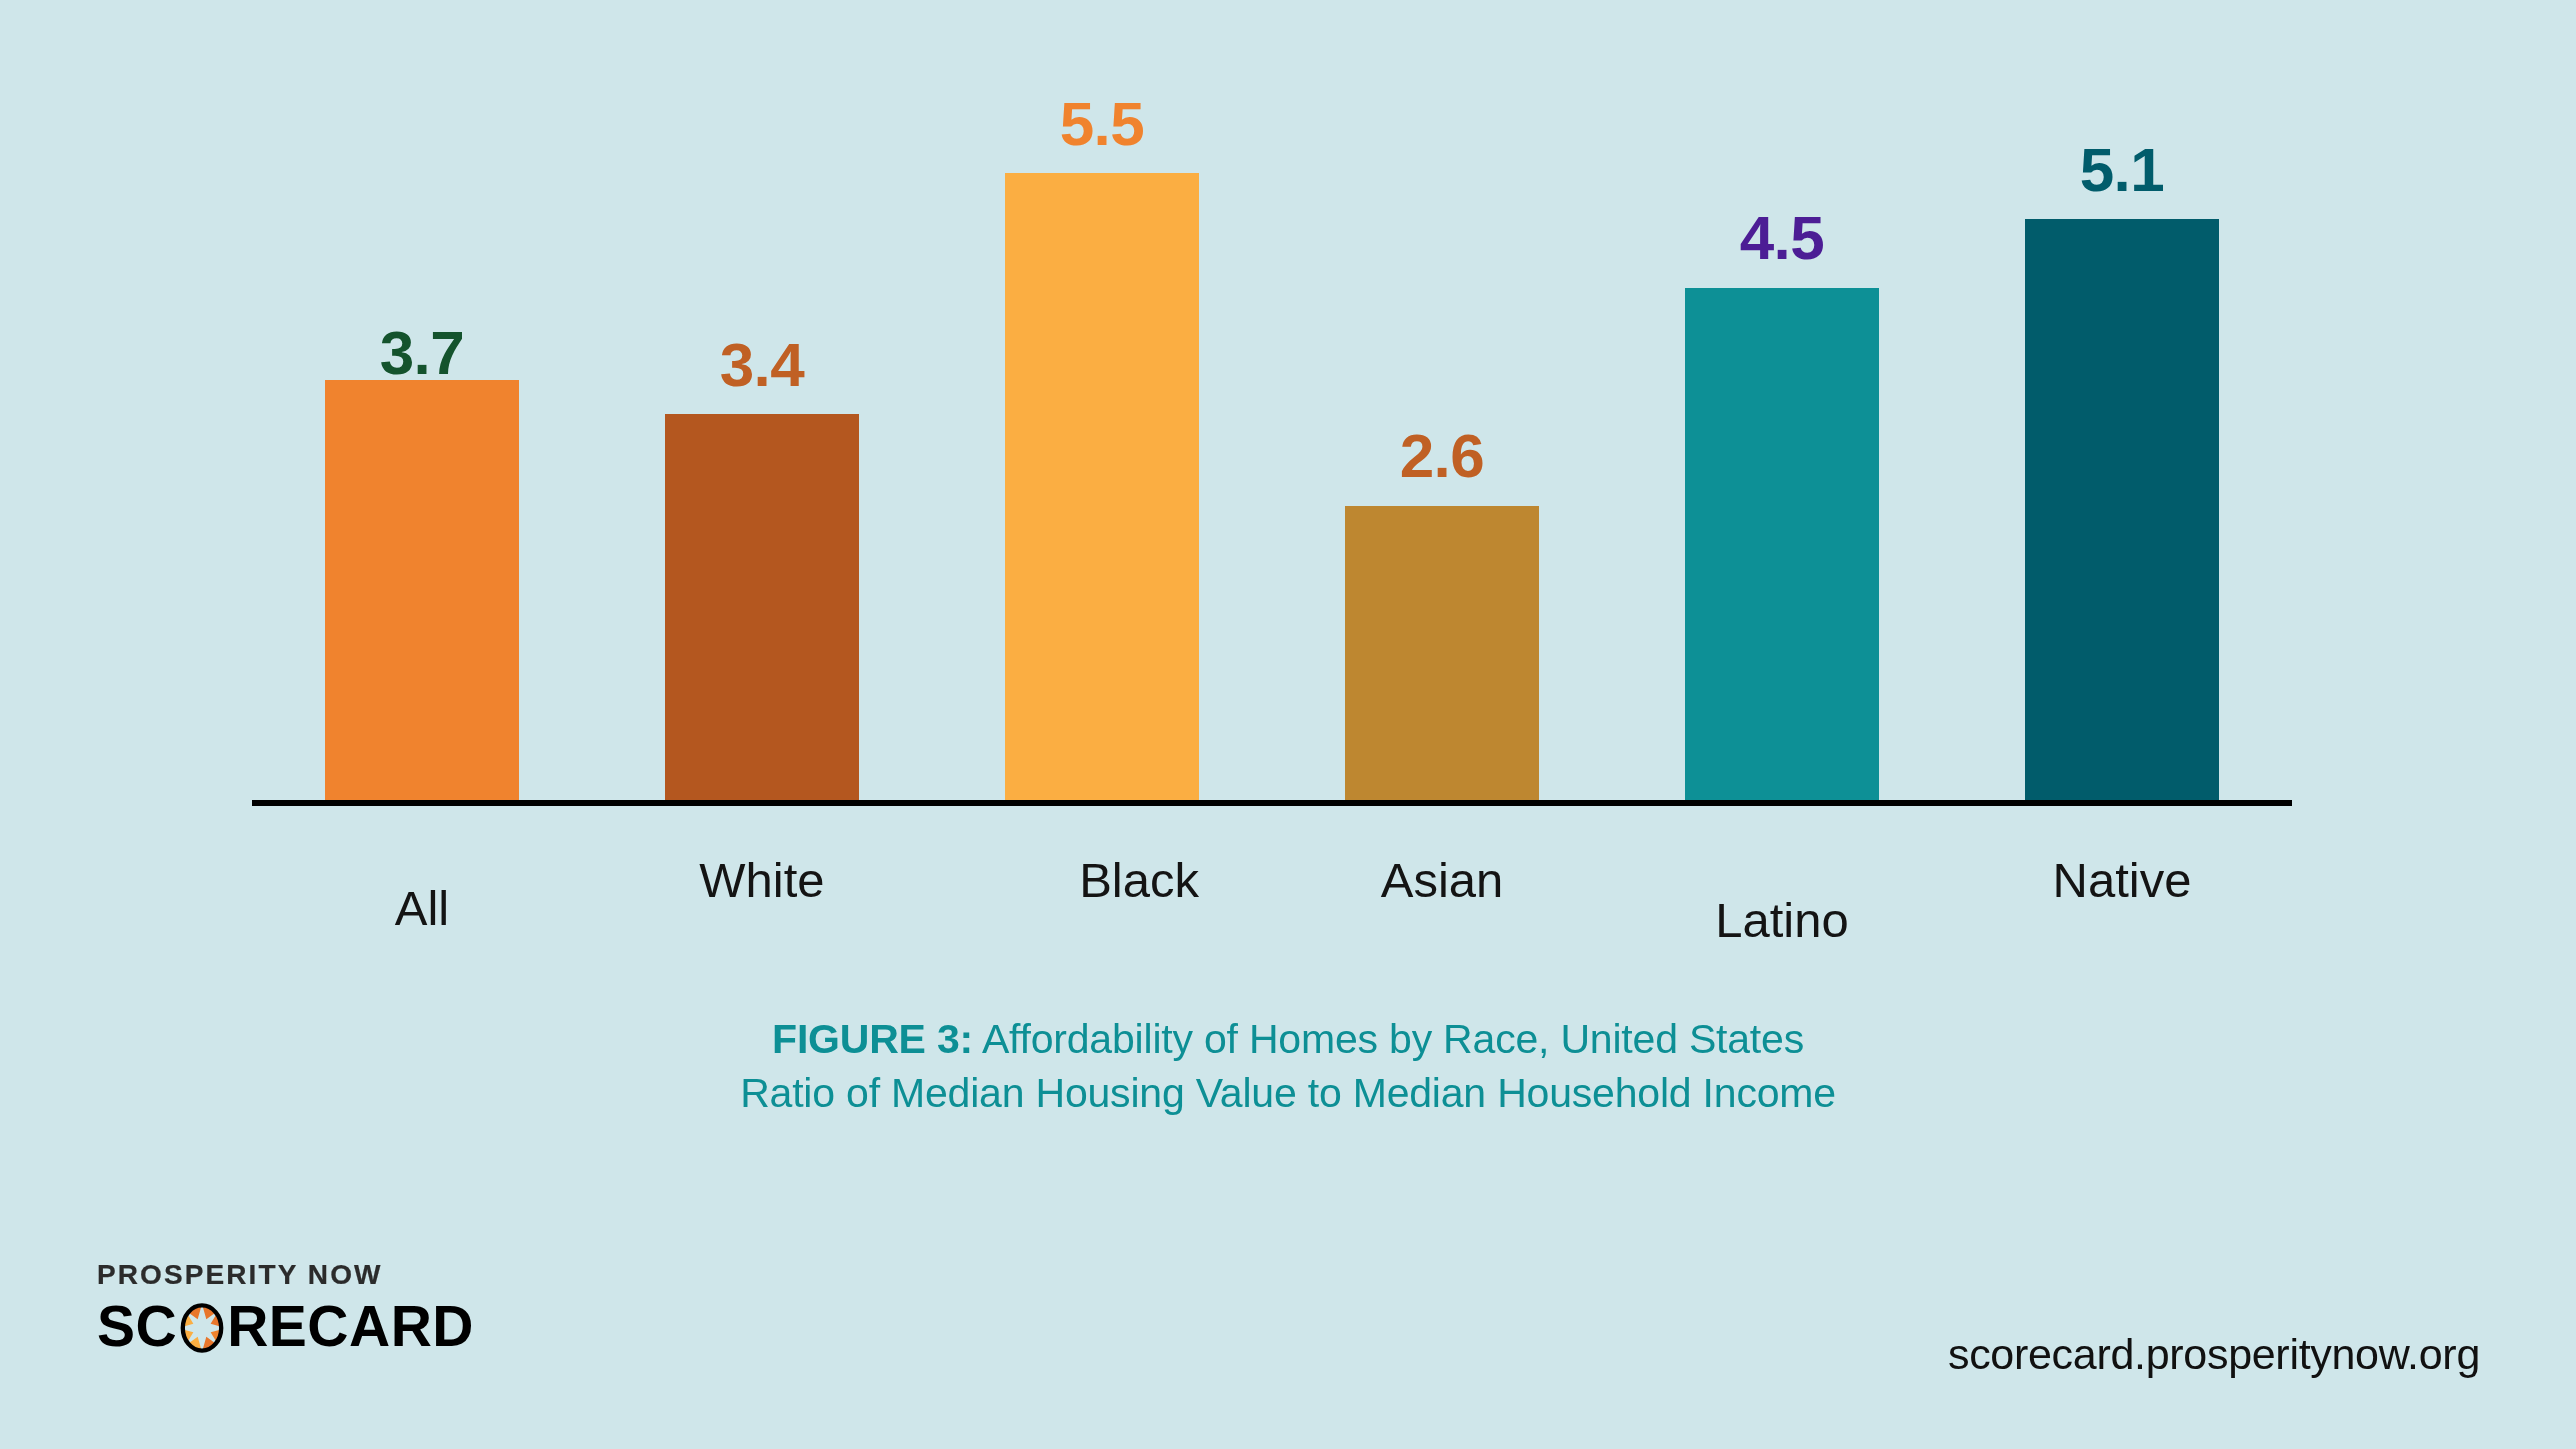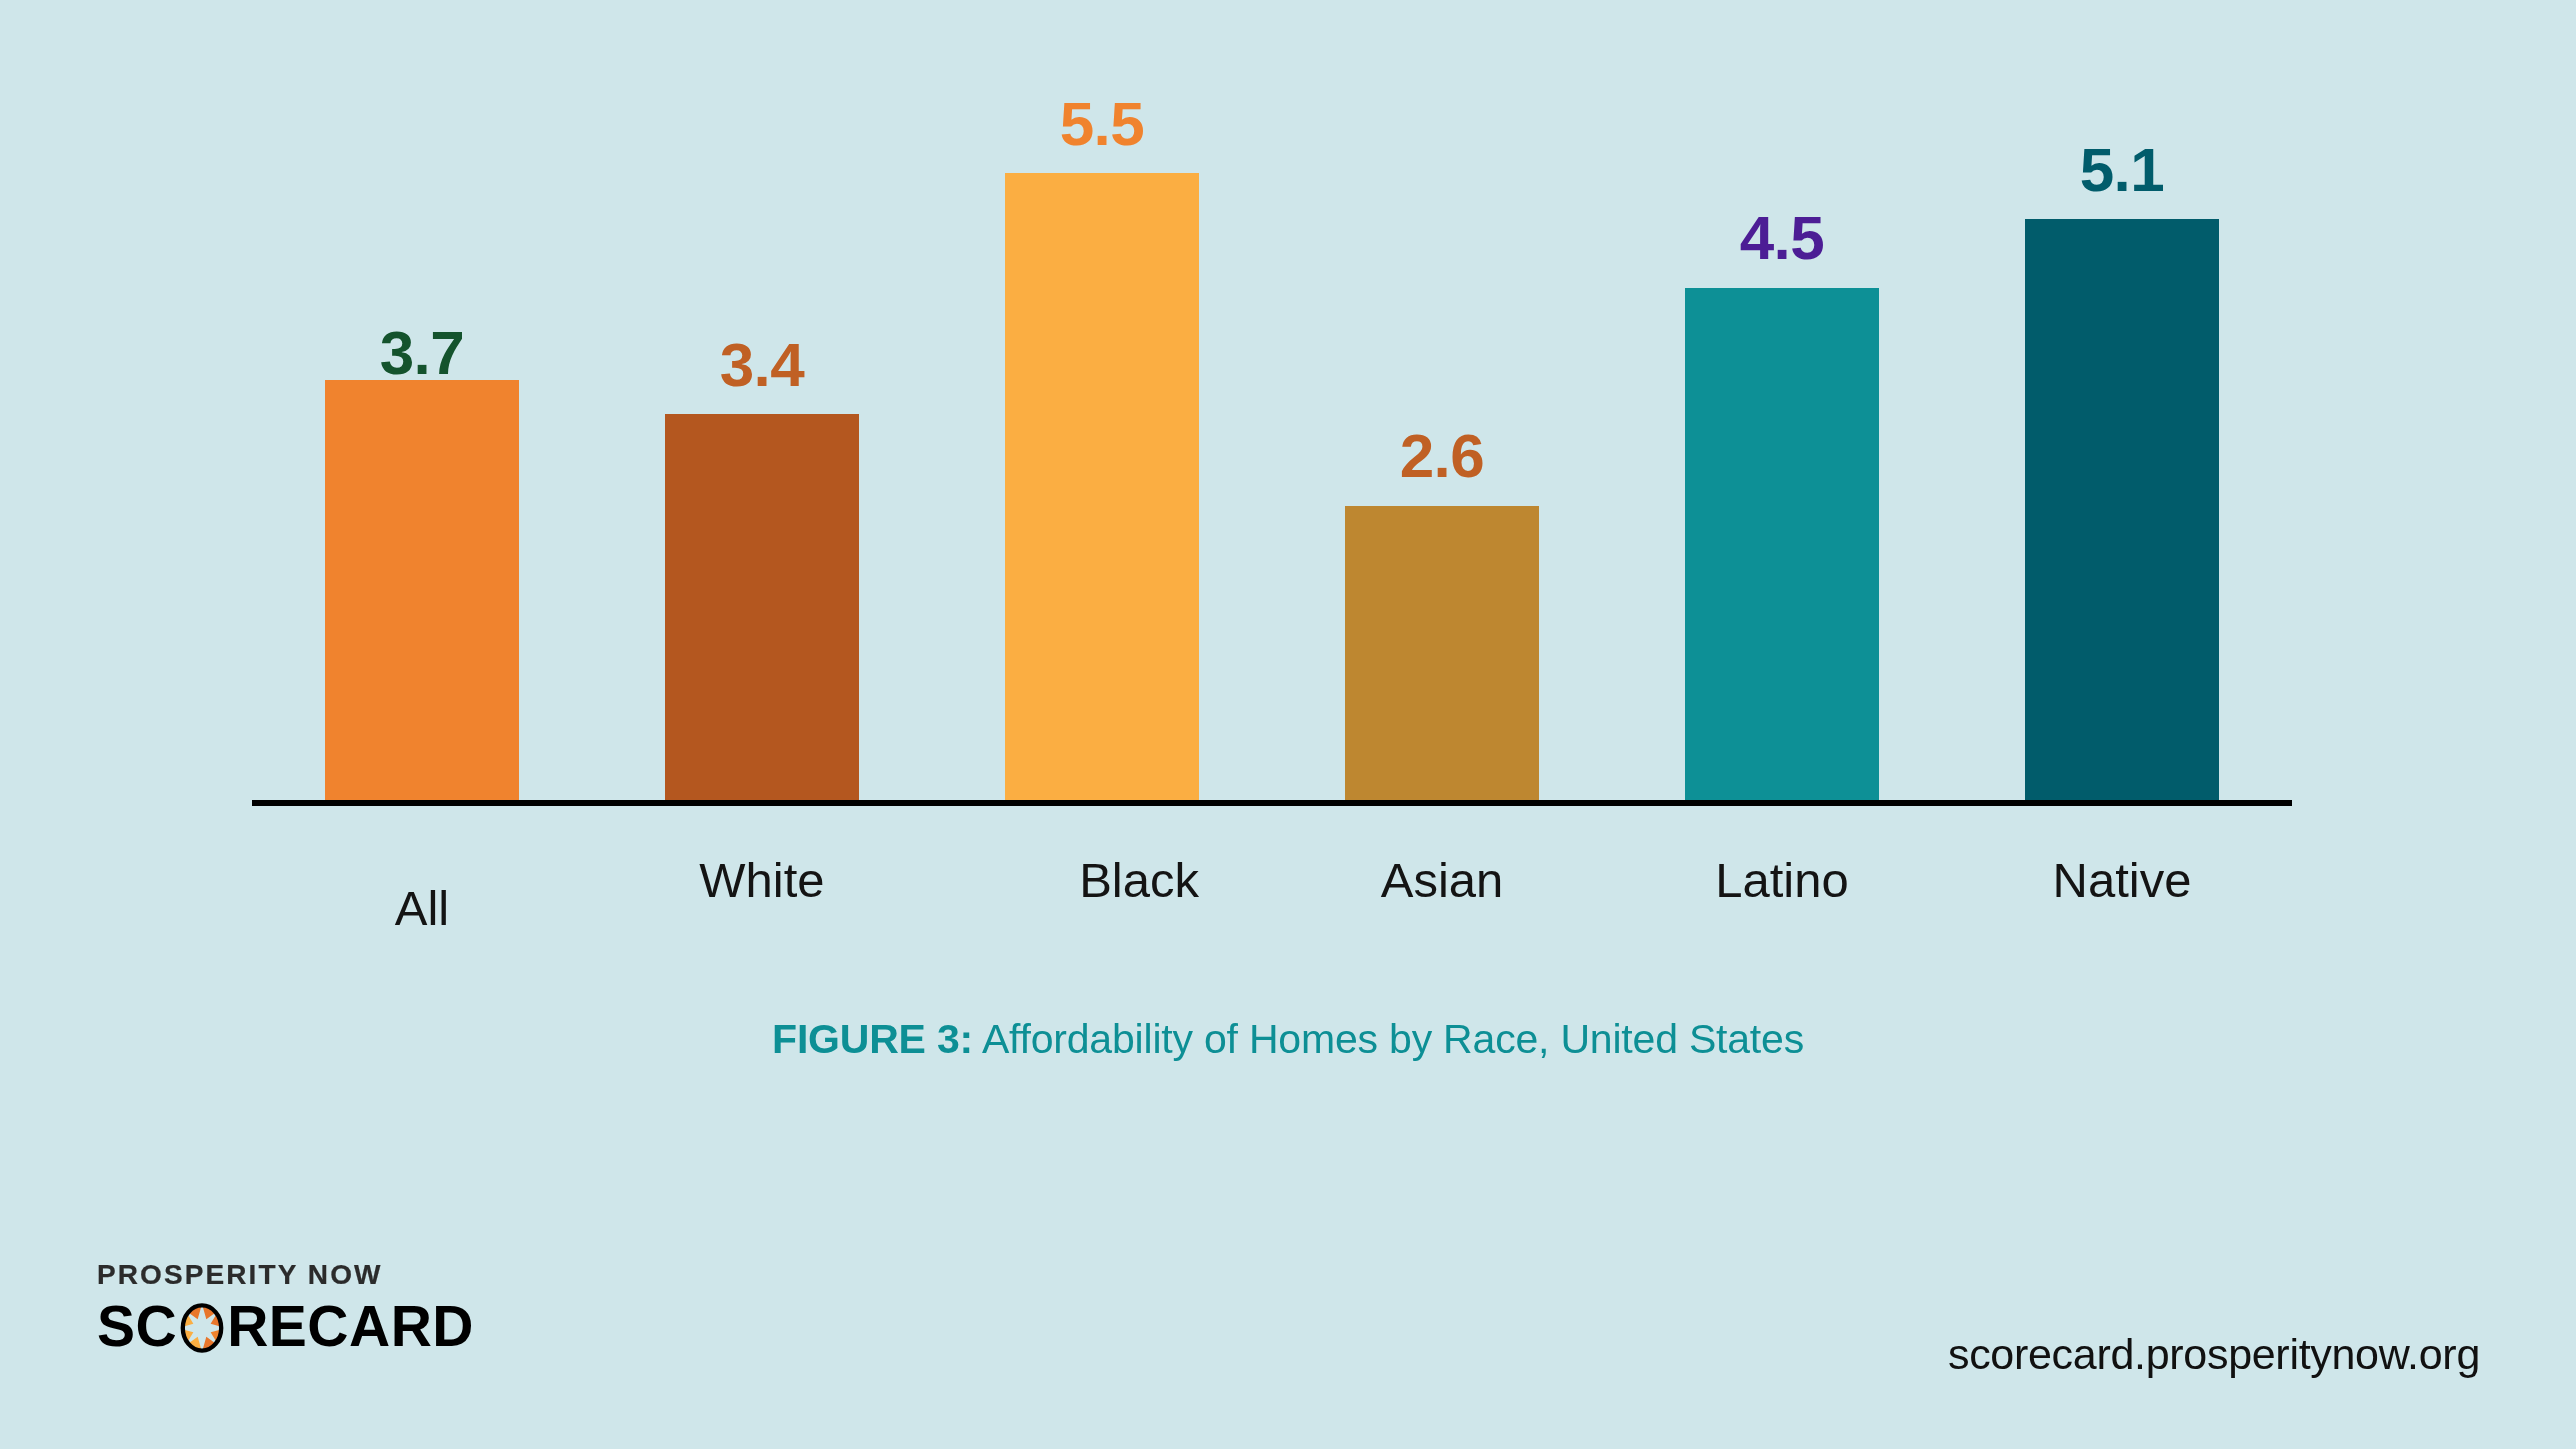--- a/index.html
+++ b/index.html
@@ -163,29 +163,30 @@
       <div class="bar-rect" style="height: 585px; background: rgb(1, 92, 107);"></div>
       <div class="bar-value" style="bottom: 603px; color: rgb(1, 92, 107);">5.1</div>
     </div>
   </div>
 <div id="axis-line"></div>
 <div id="category-row">
     <div class="cat-label" style="left: 73px; margin-top: 28px;">All</div>
     <div class="cat-label" style="left: 413px;">White</div>
     <div class="cat-label" style="left: 753px; text-align: right;">Black</div>
     <div class="cat-label" style="left: 1093px;">Asian</div>
-    <div class="cat-label" style="left: 1433px;">Latino</div>
+    <div class="cat-label" style="left: 1433px; margin-top: 40px;">Latino</div>
     <div class="cat-label" style="left: 1773px;">Native</div>
   </div>
 
 <div id="caption-block">
   <div class="caption-line">
     <span class="caption-strong">FIGURE 3:</span>
     <span>Affordability of Homes by Race, United States</span>
   </div>
+  <div class="caption-line">Ratio of Median Housing Value to Median Household Income</div>
 </div>
 
 <div id="logo">
   <div id="logo-top">PROSPERITY NOW</div>
   <div id="logo-bottom">
     <span>SC</span>
     <span id="logo-mark">
       <svg viewBox="0 0 100 116" width="48" height="56" aria-hidden="true">
         <defs>
           <clipPath id="ovalclip">

